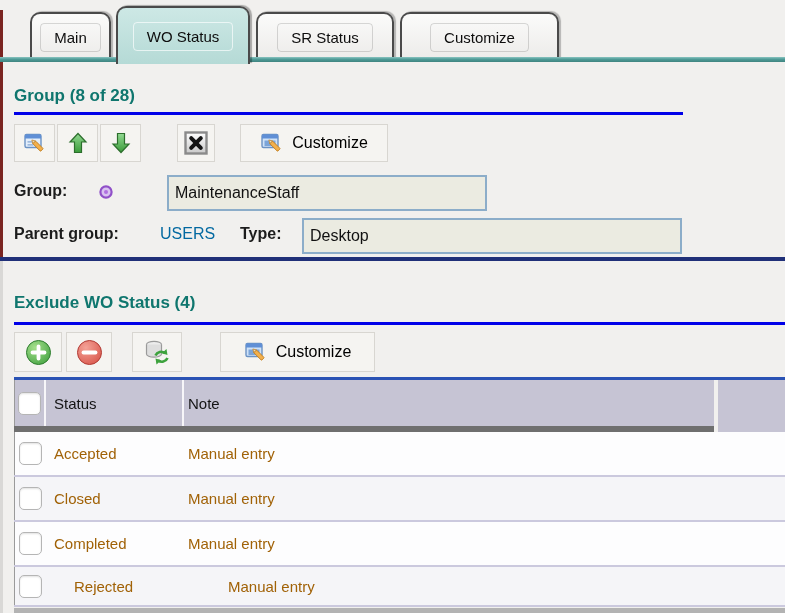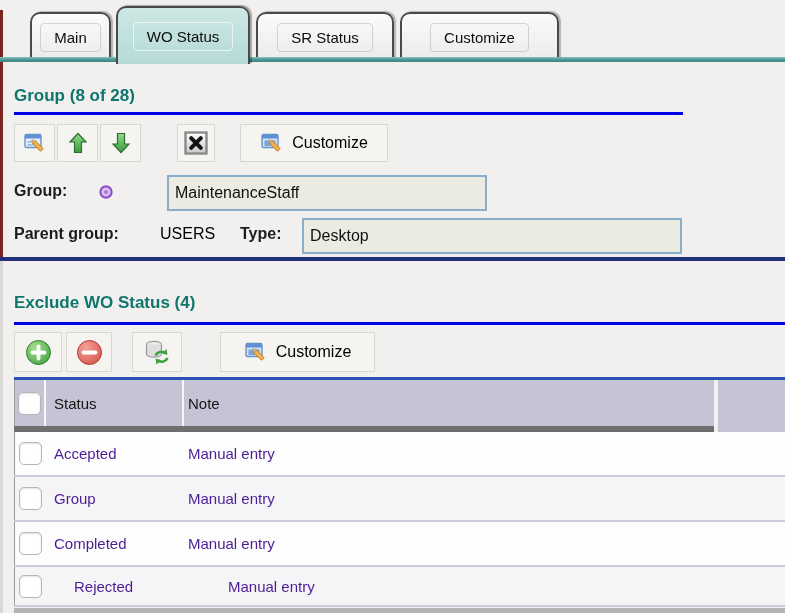--- a/index.html
+++ b/index.html
@@ -29,39 +29,39 @@
   .navy-divider{position:absolute;left:0;top:257px;width:785px;height:4px;background:#203078;}
 
   
   .tbtn{position:absolute;height:38px;border:1px solid #d8d6d1;background:#f5f4f1;
         display:flex;align-items:center;justify-content:center;gap:8px;cursor:pointer;box-sizing:border-box;}
   .tbtn .lbl{font-size:16px;color:#000;}
   .icon{display:block;}
 
   
   .flabel{position:absolute;font-size:16px;font-weight:bold;color:#1c1c1c;}
-  .fvalue{position:absolute;font-size:16px;color:#000000;}
+  .fvalue{position:absolute;font-size:16px;color:#0369a1;}
   .tfield{position:absolute;box-sizing:border-box;background:#ebebe1;border:2px solid #8cadc9;
           font-family:inherit;font-size:16px;color:#111;padding:16px 6px;outline:none;}
 
   
   .tbl-topline{position:absolute;left:14px;top:377px;width:771px;height:3px;background:#2a52b4;}
   .tbl-header{position:absolute;left:14px;top:380px;width:700px;height:46px;background:#c6c4d4;
               border-left:1px solid #9a9a9a;box-sizing:border-box;display:flex;align-items:center;}
   .tbl-header-extra{position:absolute;left:718px;top:380px;width:67px;height:54px;background:#c6c4d4;}
   .hdr-darkline{position:absolute;left:14px;top:426px;width:700px;height:6px;background:#6f6f6f;}
   .col-check{width:31px;display:flex;align-items:center;justify-content:center;border-right:2px solid rgba(255,255,255,0.85);height:100%;box-sizing:border-box;}
   .col-status{width:138px;padding-left:8px;border-right:2px solid rgba(255,255,255,0.85);height:100%;display:flex;align-items:center;box-sizing:border-box;}
   .col-note{flex:1;padding-left:4px;height:100%;display:flex;align-items:center;box-sizing:border-box;}
   .hcell{font-size:15px;color:#141414;}
   .trow{position:absolute;left:14px;width:771px;height:43px;display:flex;align-items:center;
         border-left:1px solid #9a9a9a;box-sizing:border-box;cursor:pointer;}
   .trow .col-check,.trow .col-status{border-right:none;}
   .row-sep{position:absolute;left:14px;width:771px;height:2px;background:#cbc9de;}
-  .cell-text{font-size:15px;color:#4c1d95;}
+  .cell-text{font-size:15px;color:#a16207;}
   .cb{width:21px;height:21px;background:#fff;border:1px solid #b5b5b5;border-radius:5px;
       box-shadow:inset 0 1px 2px rgba(0,0,0,0.12);cursor:pointer;}
   .bottom-bar{position:absolute;left:14px;top:608px;width:771px;height:5px;background:#b3b3b3;}
 </style>
 </head>
 <body>
 
 <svg width="0" height="0" style="position:absolute" aria-hidden="true">
   <defs>
     <linearGradient id="gGreenArrow" x1="0" y1="0" x2="0" y2="1">
@@ -215,21 +215,21 @@
       </div>
     <div class="col-status cell-text">Accepted</div>
     <div class="col-note cell-text">Manual entry</div>
   </div>
   <div class="row-sep" style="top:475px;"></div>
 
   <div class="trow" style="top:477px;background:#f5f5f8;">
     <div class="col-check">
         <div class="cb"></div>
       </div>
-    <div class="col-status cell-text">Group</div>
+    <div class="col-status cell-text">Closed</div>
     <div class="col-note cell-text">Manual entry</div>
   </div>
   <div class="row-sep" style="top:520px;"></div>
 
   <div class="trow" style="top:522px;background:#fdfdfe;">
     <div class="col-check">
         <div class="cb"></div>
       </div>
     <div class="col-status cell-text">Completed</div>
     <div class="col-note cell-text">Manual entry</div>

